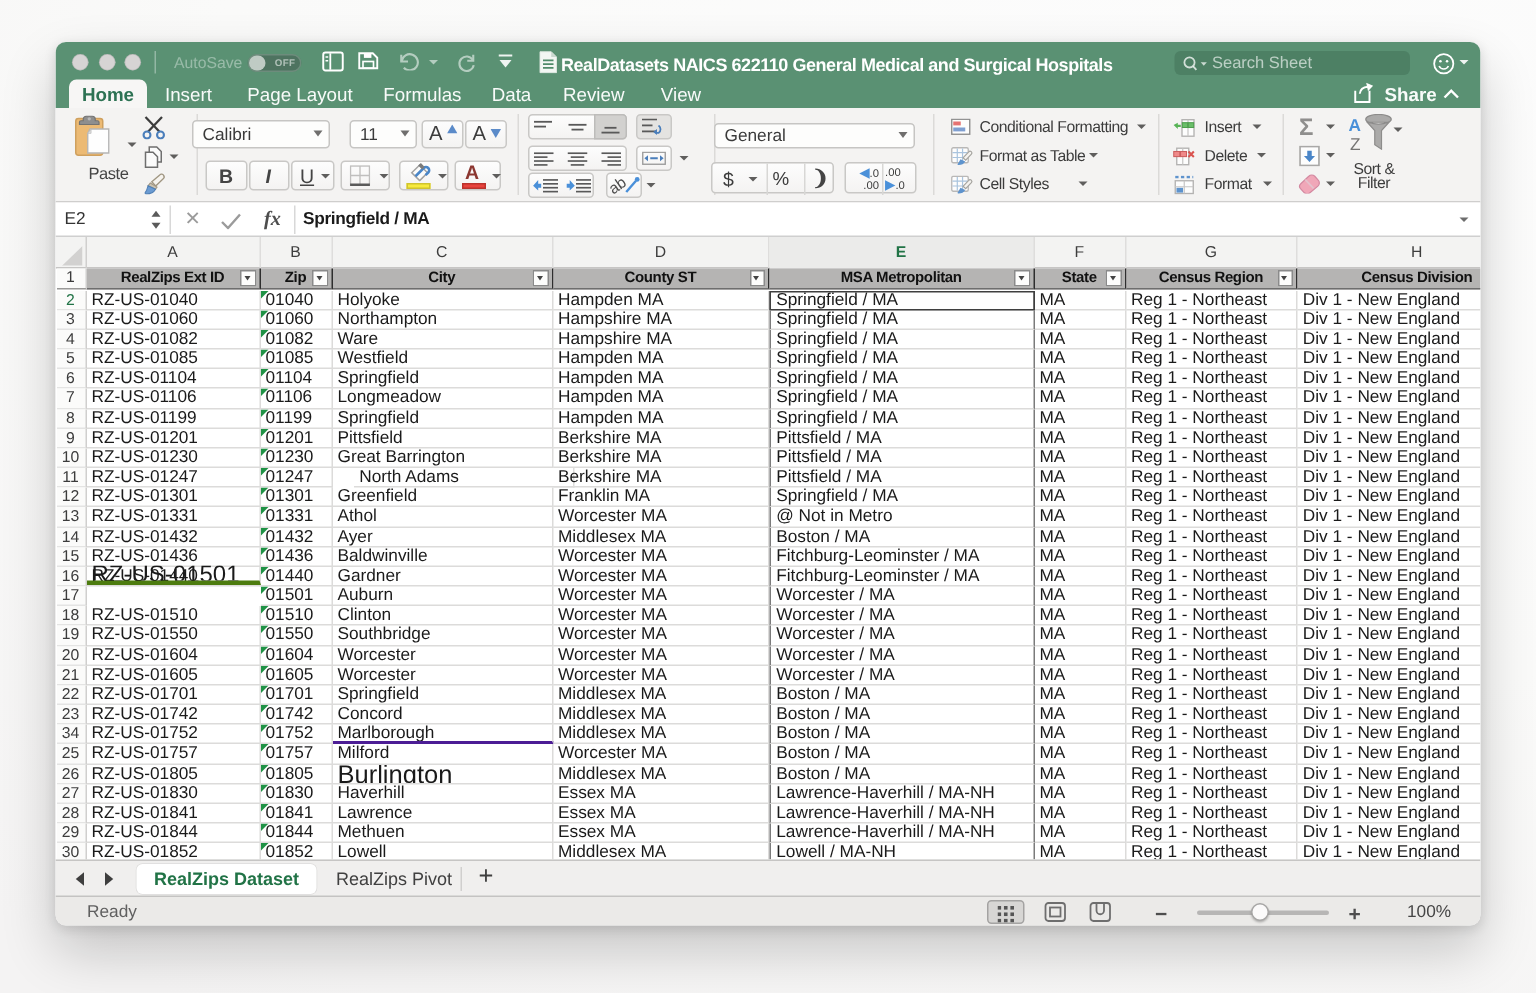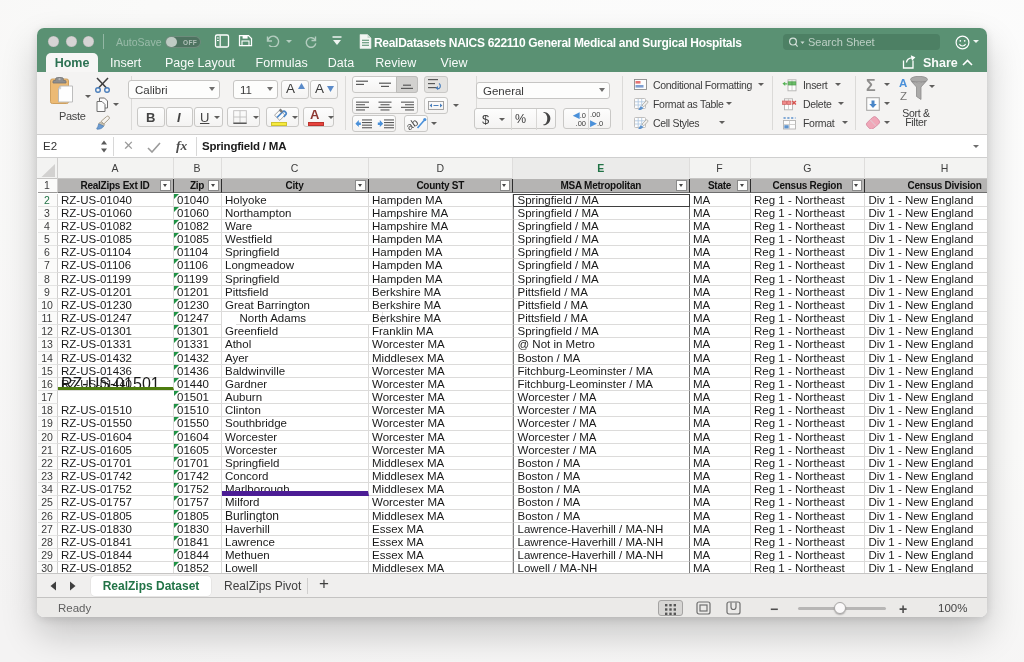--- a/index.html
+++ b/index.html
@@ -638,39 +638,39 @@
         <div class="abs" style="left:136.5px;top:276.57px;width:48.0px;height:13.17px;border-right:1px solid #dcdbda;border-bottom:1px solid #dcdbda;font-size:11.5px;line-height:13.17px;color:#1a1a1a;padding-left:3.5px;overflow:hidden;white-space:nowrap"><span style="position:absolute;left:0;top:0;width:0;height:0;border-top:5px solid #1f9245;border-right:5px solid transparent"></span>01742</div>
         <div class="abs" style="left:184.5px;top:276.57px;width:147.0px;height:13.17px;border-right:1px solid #dcdbda;border-bottom:1px solid #dcdbda;font-size:11.5px;line-height:13.17px;color:#1a1a1a;padding-left:3.5px;overflow:hidden;white-space:nowrap">Concord</div>
         <div class="abs" style="left:331.5px;top:276.57px;width:144.5px;height:13.17px;border-right:1px solid #dcdbda;border-bottom:1px solid #dcdbda;font-size:11.5px;line-height:13.17px;color:#1a1a1a;padding-left:3.5px;overflow:hidden;white-space:nowrap">Middlesex MA</div>
         <div class="abs" style="left:476.0px;top:276.57px;width:176.5px;height:13.17px;border-right:1px solid #dcdbda;border-bottom:1px solid #dcdbda;border-left:1px solid #7b7b7b;border-right:1px solid #7b7b7b;font-size:11.5px;line-height:13.17px;color:#1a1a1a;padding-left:3.5px;overflow:hidden;white-space:nowrap">Boston / MA</div>
         <div class="abs" style="left:652.5px;top:276.57px;width:61.0px;height:13.17px;border-right:1px solid #dcdbda;border-bottom:1px solid #dcdbda;font-size:11.5px;line-height:13.17px;color:#1a1a1a;padding-left:3.5px;overflow:hidden;white-space:nowrap">MA</div>
         <div class="abs" style="left:713.5px;top:276.57px;width:114.5px;height:13.17px;border-right:1px solid #dcdbda;border-bottom:1px solid #dcdbda;font-size:11.5px;line-height:13.17px;color:#1a1a1a;padding-left:3.5px;overflow:hidden;white-space:nowrap">Reg 1 - Northeast</div>
         <div class="abs" style="left:828.0px;top:276.57px;width:160px;height:13.17px;border-right:1px solid #dcdbda;border-bottom:1px solid #dcdbda;font-size:11.5px;line-height:13.17px;color:#1a1a1a;padding-left:3.5px;overflow:hidden;white-space:nowrap">Div 1 - New England</div>
         <div class="abs" style="left:0.5px;top:289.74px;width:20.0px;height:13.17px;background:#fbfbfa;border-right:1px solid #d0cfce;border-bottom:1px solid #e4e4e3;text-align:center;font-size:10.5px;line-height:13.17px;color:#3c3c3c;font-weight:400">34</div>
         <div class="abs" style="left:20.5px;top:289.74px;width:116.0px;height:13.17px;border-right:1px solid #dcdbda;border-bottom:1px solid #dcdbda;font-size:11.5px;line-height:13.17px;color:#1a1a1a;padding-left:3.5px;overflow:hidden;white-space:nowrap">RZ-US-01752</div>
         <div class="abs" style="left:136.5px;top:289.74px;width:48.0px;height:13.17px;border-right:1px solid #dcdbda;border-bottom:1px solid #dcdbda;font-size:11.5px;line-height:13.17px;color:#1a1a1a;padding-left:3.5px;overflow:hidden;white-space:nowrap"><span style="position:absolute;left:0;top:0;width:0;height:0;border-top:5px solid #1f9245;border-right:5px solid transparent"></span>01752</div>
-        <div class="abs" style="left:184.5px;top:289.74px;width:147.0px;height:13.17px;border-right:1px solid #dcdbda;border-bottom:5px solid #4c1d95;font-size:11.5px;line-height:13.17px;color:#1a1a1a;padding-left:3.5px;overflow:hidden;white-space:nowrap">Marlborough</div>
+        <div class="abs" style="left:184.5px;top:289.74px;width:147.0px;height:13.17px;border-right:1px solid #dcdbda;border-bottom:2px solid #4c1d95;font-size:11.5px;line-height:13.17px;color:#1a1a1a;padding-left:3.5px;overflow:hidden;white-space:nowrap">Marlborough</div>
         <div class="abs" style="left:331.5px;top:289.74px;width:144.5px;height:13.17px;border-right:1px solid #dcdbda;border-bottom:1px solid #dcdbda;font-size:11.5px;line-height:13.17px;color:#1a1a1a;padding-left:3.5px;overflow:hidden;white-space:nowrap">Middlesex MA</div>
         <div class="abs" style="left:476.0px;top:289.74px;width:176.5px;height:13.17px;border-right:1px solid #dcdbda;border-bottom:1px solid #dcdbda;border-left:1px solid #7b7b7b;border-right:1px solid #7b7b7b;font-size:11.5px;line-height:13.17px;color:#1a1a1a;padding-left:3.5px;overflow:hidden;white-space:nowrap">Boston / MA</div>
         <div class="abs" style="left:652.5px;top:289.74px;width:61.0px;height:13.17px;border-right:1px solid #dcdbda;border-bottom:1px solid #dcdbda;font-size:11.5px;line-height:13.17px;color:#1a1a1a;padding-left:3.5px;overflow:hidden;white-space:nowrap">MA</div>
         <div class="abs" style="left:713.5px;top:289.74px;width:114.5px;height:13.17px;border-right:1px solid #dcdbda;border-bottom:1px solid #dcdbda;font-size:11.5px;line-height:13.17px;color:#1a1a1a;padding-left:3.5px;overflow:hidden;white-space:nowrap">Reg 1 - Northeast</div>
         <div class="abs" style="left:828.0px;top:289.74px;width:160px;height:13.17px;border-right:1px solid #dcdbda;border-bottom:1px solid #dcdbda;font-size:11.5px;line-height:13.17px;color:#1a1a1a;padding-left:3.5px;overflow:hidden;white-space:nowrap">Div 1 - New England</div>
         <div class="abs" style="left:0.5px;top:302.91px;width:20.0px;height:13.17px;background:#fbfbfa;border-right:1px solid #d0cfce;border-bottom:1px solid #e4e4e3;text-align:center;font-size:10.5px;line-height:13.17px;color:#3c3c3c;font-weight:400">25</div>
         <div class="abs" style="left:20.5px;top:302.91px;width:116.0px;height:13.17px;border-right:1px solid #dcdbda;border-bottom:1px solid #dcdbda;font-size:11.5px;line-height:13.17px;color:#1a1a1a;padding-left:3.5px;overflow:hidden;white-space:nowrap">RZ-US-01757</div>
         <div class="abs" style="left:136.5px;top:302.91px;width:48.0px;height:13.17px;border-right:1px solid #dcdbda;border-bottom:1px solid #dcdbda;font-size:11.5px;line-height:13.17px;color:#1a1a1a;padding-left:3.5px;overflow:hidden;white-space:nowrap"><span style="position:absolute;left:0;top:0;width:0;height:0;border-top:5px solid #1f9245;border-right:5px solid transparent"></span>01757</div>
         <div class="abs" style="left:184.5px;top:302.91px;width:147.0px;height:13.17px;border-right:1px solid #dcdbda;border-bottom:1px solid #dcdbda;font-size:11.5px;line-height:13.17px;color:#1a1a1a;padding-left:3.5px;overflow:hidden;white-space:nowrap">Milford</div>
         <div class="abs" style="left:331.5px;top:302.91px;width:144.5px;height:13.17px;border-right:1px solid #dcdbda;border-bottom:1px solid #dcdbda;font-size:11.5px;line-height:13.17px;color:#1a1a1a;padding-left:3.5px;overflow:hidden;white-space:nowrap">Worcester MA</div>
         <div class="abs" style="left:476.0px;top:302.91px;width:176.5px;height:13.17px;border-right:1px solid #dcdbda;border-bottom:1px solid #dcdbda;border-left:1px solid #7b7b7b;border-right:1px solid #7b7b7b;font-size:11.5px;line-height:13.17px;color:#1a1a1a;padding-left:3.5px;overflow:hidden;white-space:nowrap">Boston / MA</div>
         <div class="abs" style="left:652.5px;top:302.91px;width:61.0px;height:13.17px;border-right:1px solid #dcdbda;border-bottom:1px solid #dcdbda;font-size:11.5px;line-height:13.17px;color:#1a1a1a;padding-left:3.5px;overflow:hidden;white-space:nowrap">MA</div>
         <div class="abs" style="left:713.5px;top:302.91px;width:114.5px;height:13.17px;border-right:1px solid #dcdbda;border-bottom:1px solid #dcdbda;font-size:11.5px;line-height:13.17px;color:#1a1a1a;padding-left:3.5px;overflow:hidden;white-space:nowrap">Reg 1 - Northeast</div>
         <div class="abs" style="left:828.0px;top:302.91px;width:160px;height:13.17px;border-right:1px solid #dcdbda;border-bottom:1px solid #dcdbda;font-size:11.5px;line-height:13.17px;color:#1a1a1a;padding-left:3.5px;overflow:hidden;white-space:nowrap">Div 1 - New England</div>
         <div class="abs" style="left:0.5px;top:316.08px;width:20.0px;height:13.17px;background:#fbfbfa;border-right:1px solid #d0cfce;border-bottom:1px solid #e4e4e3;text-align:center;font-size:10.5px;line-height:13.17px;color:#3c3c3c;font-weight:400">26</div>
         <div class="abs" style="left:20.5px;top:316.08px;width:116.0px;height:13.17px;border-right:1px solid #dcdbda;border-bottom:1px solid #dcdbda;font-size:11.5px;line-height:13.17px;color:#1a1a1a;padding-left:3.5px;overflow:hidden;white-space:nowrap">RZ-US-01805</div>
         <div class="abs" style="left:136.5px;top:316.08px;width:48.0px;height:13.17px;border-right:1px solid #dcdbda;border-bottom:1px solid #dcdbda;font-size:11.5px;line-height:13.17px;color:#1a1a1a;padding-left:3.5px;overflow:hidden;white-space:nowrap"><span style="position:absolute;left:0;top:0;width:0;height:0;border-top:5px solid #1f9245;border-right:5px solid transparent"></span>01805</div>
-        <div class="abs" style="left:184.5px;top:316.08px;width:147.0px;height:13.17px;border-right:1px solid #dcdbda;border-bottom:1px solid #dcdbda;font-size:12px;line-height:13.17px;color:#1a1a1a;padding-left:3.5px;overflow:hidden;white-space:nowrap">Burlington</div>
+        <div class="abs" style="left:184.5px;top:316.08px;width:147.0px;height:13.17px;border-right:1px solid #dcdbda;border-bottom:1px solid #dcdbda;font-size:17px;line-height:13.17px;color:#1a1a1a;padding-left:3.5px;overflow:hidden;white-space:nowrap">Burlington</div>
         <div class="abs" style="left:331.5px;top:316.08px;width:144.5px;height:13.17px;border-right:1px solid #dcdbda;border-bottom:1px solid #dcdbda;font-size:11.5px;line-height:13.17px;color:#1a1a1a;padding-left:3.5px;overflow:hidden;white-space:nowrap">Middlesex MA</div>
         <div class="abs" style="left:476.0px;top:316.08px;width:176.5px;height:13.17px;border-right:1px solid #dcdbda;border-bottom:1px solid #dcdbda;border-left:1px solid #7b7b7b;border-right:1px solid #7b7b7b;font-size:11.5px;line-height:13.17px;color:#1a1a1a;padding-left:3.5px;overflow:hidden;white-space:nowrap">Boston / MA</div>
         <div class="abs" style="left:652.5px;top:316.08px;width:61.0px;height:13.17px;border-right:1px solid #dcdbda;border-bottom:1px solid #dcdbda;font-size:11.5px;line-height:13.17px;color:#1a1a1a;padding-left:3.5px;overflow:hidden;white-space:nowrap">MA</div>
         <div class="abs" style="left:713.5px;top:316.08px;width:114.5px;height:13.17px;border-right:1px solid #dcdbda;border-bottom:1px solid #dcdbda;font-size:11.5px;line-height:13.17px;color:#1a1a1a;padding-left:3.5px;overflow:hidden;white-space:nowrap">Reg 1 - Northeast</div>
         <div class="abs" style="left:828.0px;top:316.08px;width:160px;height:13.17px;border-right:1px solid #dcdbda;border-bottom:1px solid #dcdbda;font-size:11.5px;line-height:13.17px;color:#1a1a1a;padding-left:3.5px;overflow:hidden;white-space:nowrap">Div 1 - New England</div>
         <div class="abs" style="left:0.5px;top:329.25px;width:20.0px;height:13.17px;background:#fbfbfa;border-right:1px solid #d0cfce;border-bottom:1px solid #e4e4e3;text-align:center;font-size:10.5px;line-height:13.17px;color:#3c3c3c;font-weight:400">27</div>
         <div class="abs" style="left:20.5px;top:329.25px;width:116.0px;height:13.17px;border-right:1px solid #dcdbda;border-bottom:1px solid #dcdbda;font-size:11.5px;line-height:13.17px;color:#1a1a1a;padding-left:3.5px;overflow:hidden;white-space:nowrap">RZ-US-01830</div>
         <div class="abs" style="left:136.5px;top:329.25px;width:48.0px;height:13.17px;border-right:1px solid #dcdbda;border-bottom:1px solid #dcdbda;font-size:11.5px;line-height:13.17px;color:#1a1a1a;padding-left:3.5px;overflow:hidden;white-space:nowrap"><span style="position:absolute;left:0;top:0;width:0;height:0;border-top:5px solid #1f9245;border-right:5px solid transparent"></span>01830</div>
         <div class="abs" style="left:184.5px;top:329.25px;width:147.0px;height:13.17px;border-right:1px solid #dcdbda;border-bottom:1px solid #dcdbda;font-size:11.5px;line-height:13.17px;color:#1a1a1a;padding-left:3.5px;overflow:hidden;white-space:nowrap">Haverhill</div>
         <div class="abs" style="left:331.5px;top:329.25px;width:144.5px;height:13.17px;border-right:1px solid #dcdbda;border-bottom:1px solid #dcdbda;font-size:11.5px;line-height:13.17px;color:#1a1a1a;padding-left:3.5px;overflow:hidden;white-space:nowrap">Essex MA</div>

